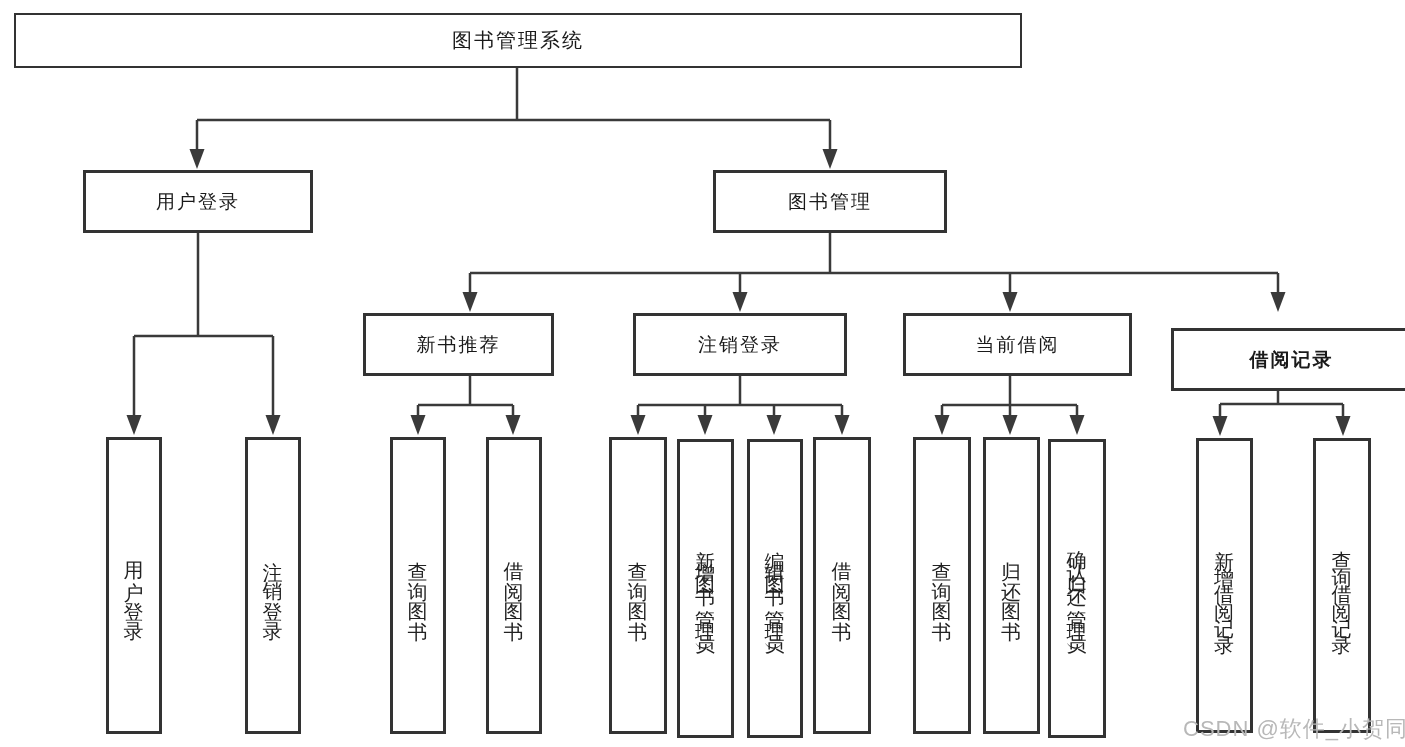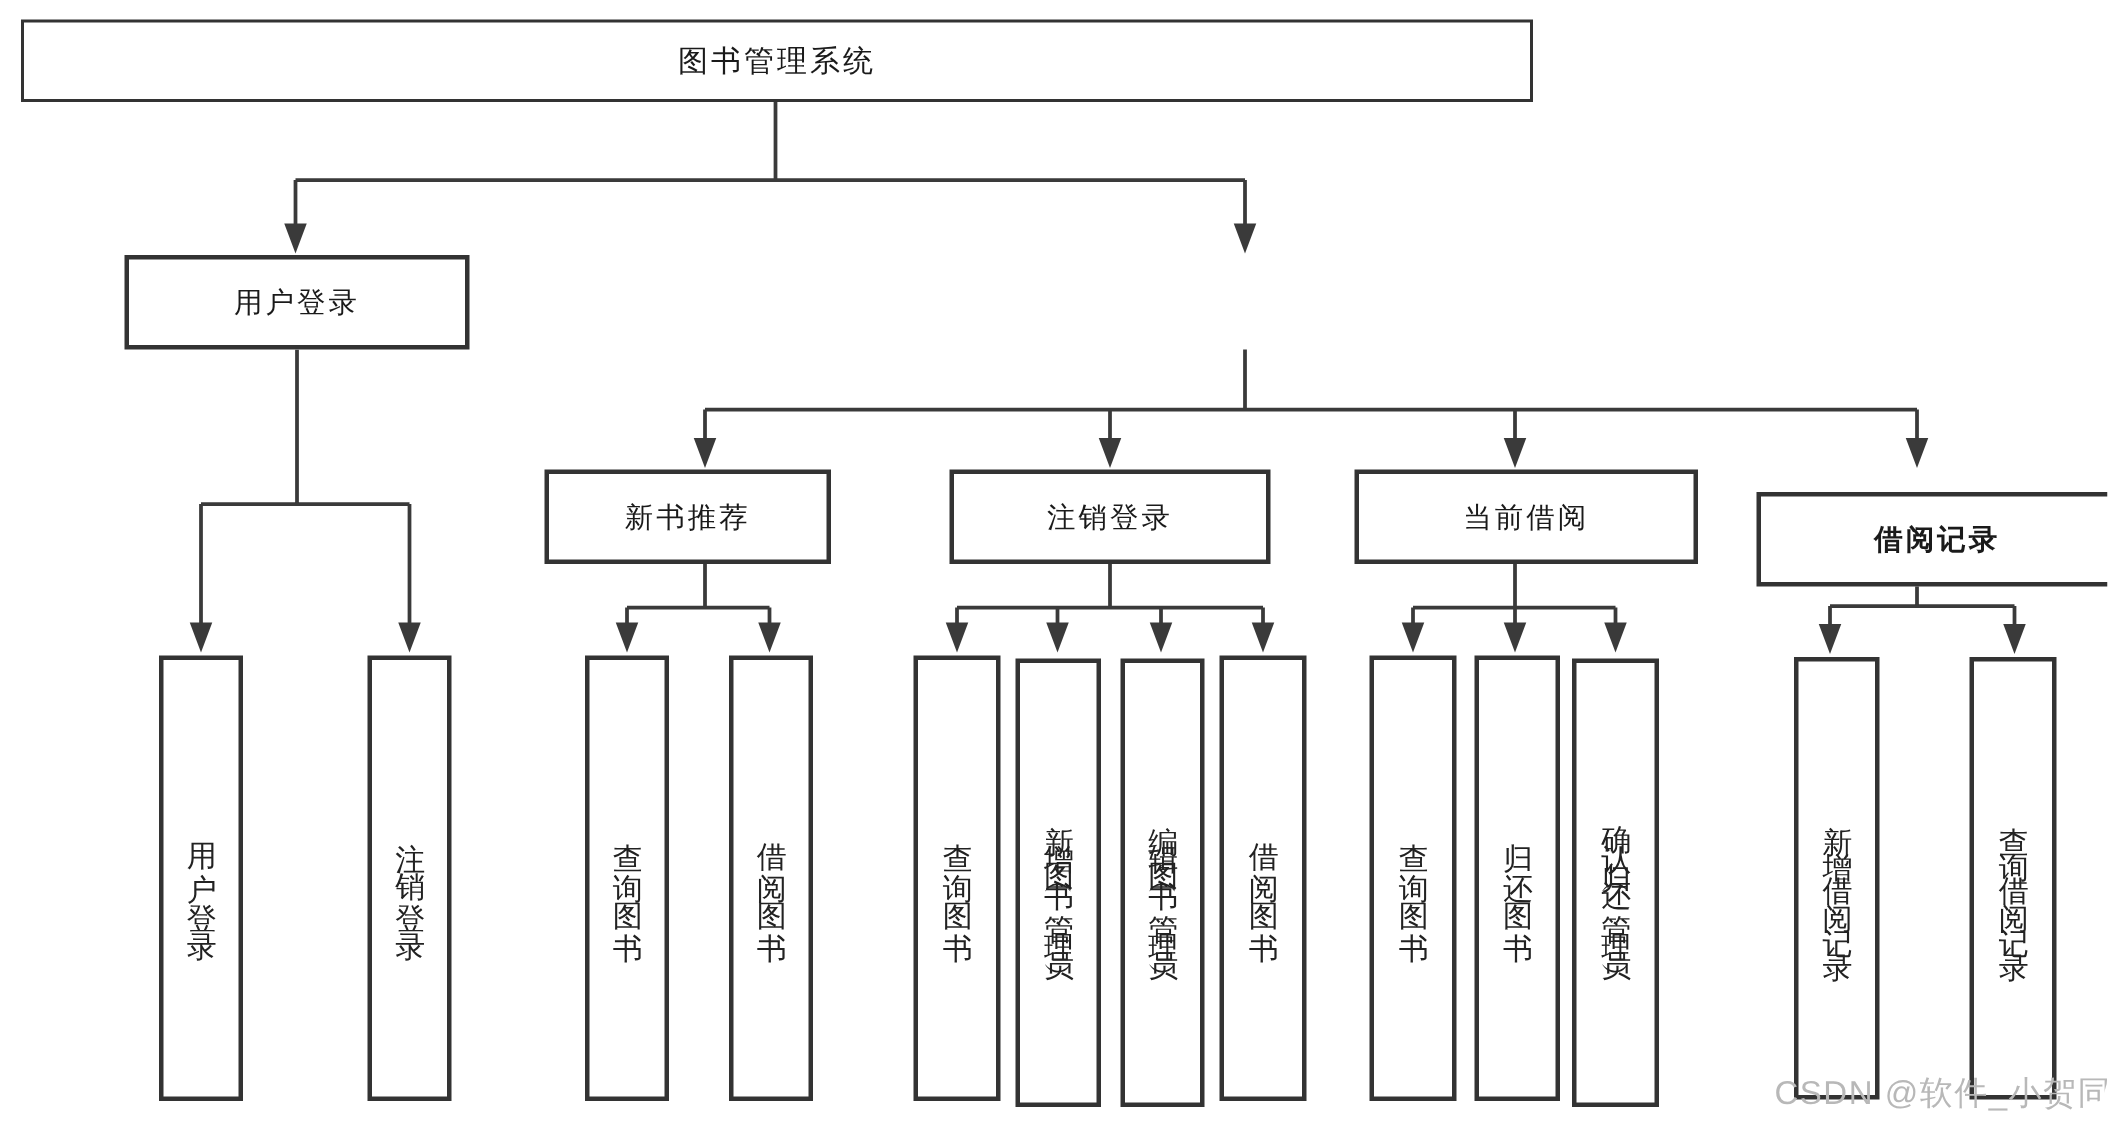--- a/index.html
+++ b/index.html
@@ -3,21 +3,20 @@
 <meta charset="utf-8">
 <style>
   html, body { margin: 0; padding: 0; background: #ffffff; }
   .stage {
     position: relative;
     width: 1405px;
     height: 747px;
     background: #ffffff;
     overflow: hidden;
     font-family: "Liberation Sans", sans-serif;
-    border-radius: 30px;
   }
   svg.connectors {
     position: absolute;
     left: 0; top: 0;
     width: 1405px; height: 747px;
   }
   .node {
     position: absolute;
     box-sizing: border-box;
     background: #ffffff;
@@ -98,20 +97,21 @@
     <use href="#ah" x="942" y="435"></use>
       <use href="#ah" x="1010" y="435"></use>
     <use href="#ah" x="1077" y="435"></use>
     <use href="#ah" x="1220" y="436"></use>
       <use href="#ah" x="1343" y="436"></use>
   </svg>
 
   <div class="node hnode root-node" style="left:14px;top:13px;width:1008px;height:55px;">图书管理系统</div>
 
   <div class="node hnode" style="left:83px;top:170px;width:230px;height:63px;">用户登录</div>
+  <div class="node hnode" style="left:713px;top:170px;width:234px;height:63px;">图书管理</div>
 
   <div class="node hnode" style="left:363px;top:313px;width:191px;height:63px;">新书推荐</div>
   <div class="node hnode" style="left:633px;top:313px;width:214px;height:63px;">注销登录</div>
   <div class="node hnode" style="left:903px;top:313px;width:229px;height:63px;">当前借阅</div>
   <div class="node hnode" style="left:1171px;top:328px;width:241px;height:63px;font-weight:bold;">借阅记录</div>
 
   <div class="node vnode" style="left:106px;top:437px;width:56px;height:297px;">
     <span class="vtext">用户登录</span>
   </div>
   <div class="node vnode" style="left:245px;top:437px;width:56px;height:297px;">

